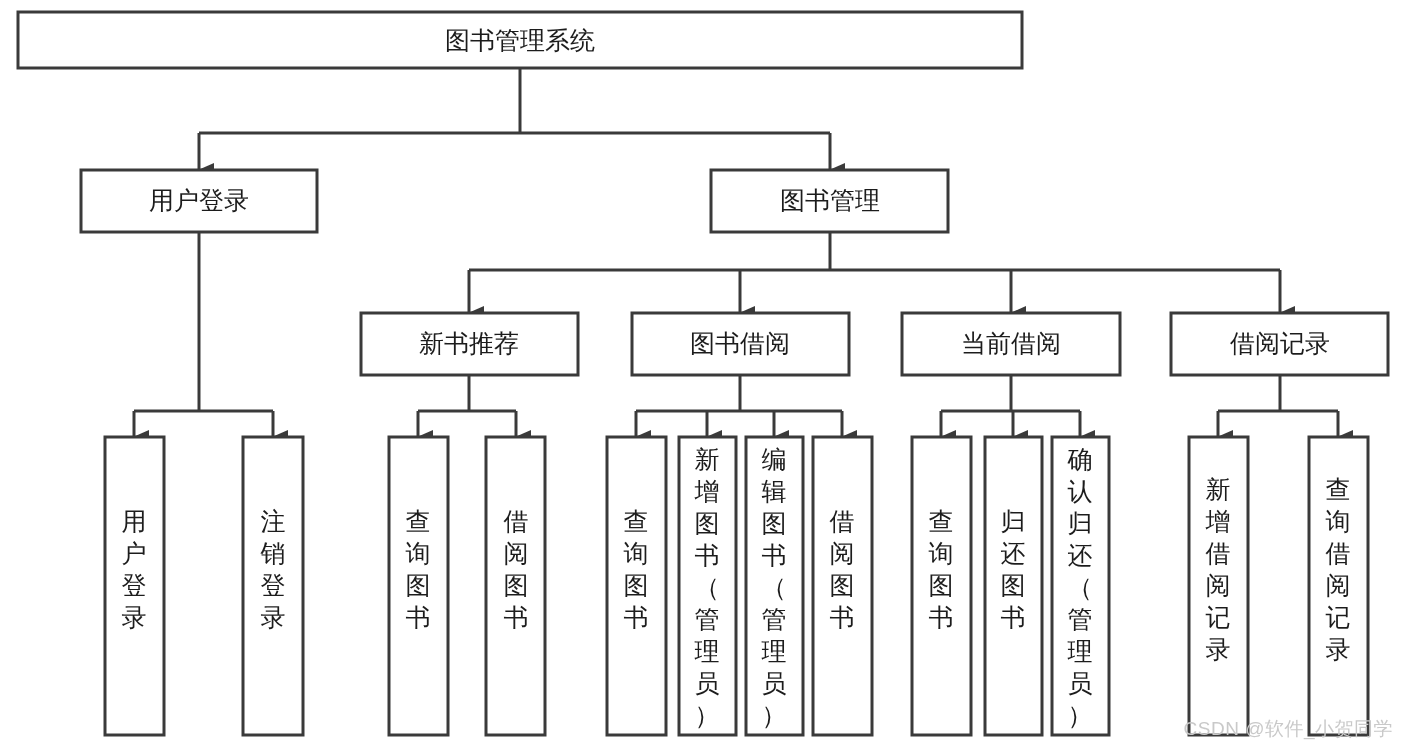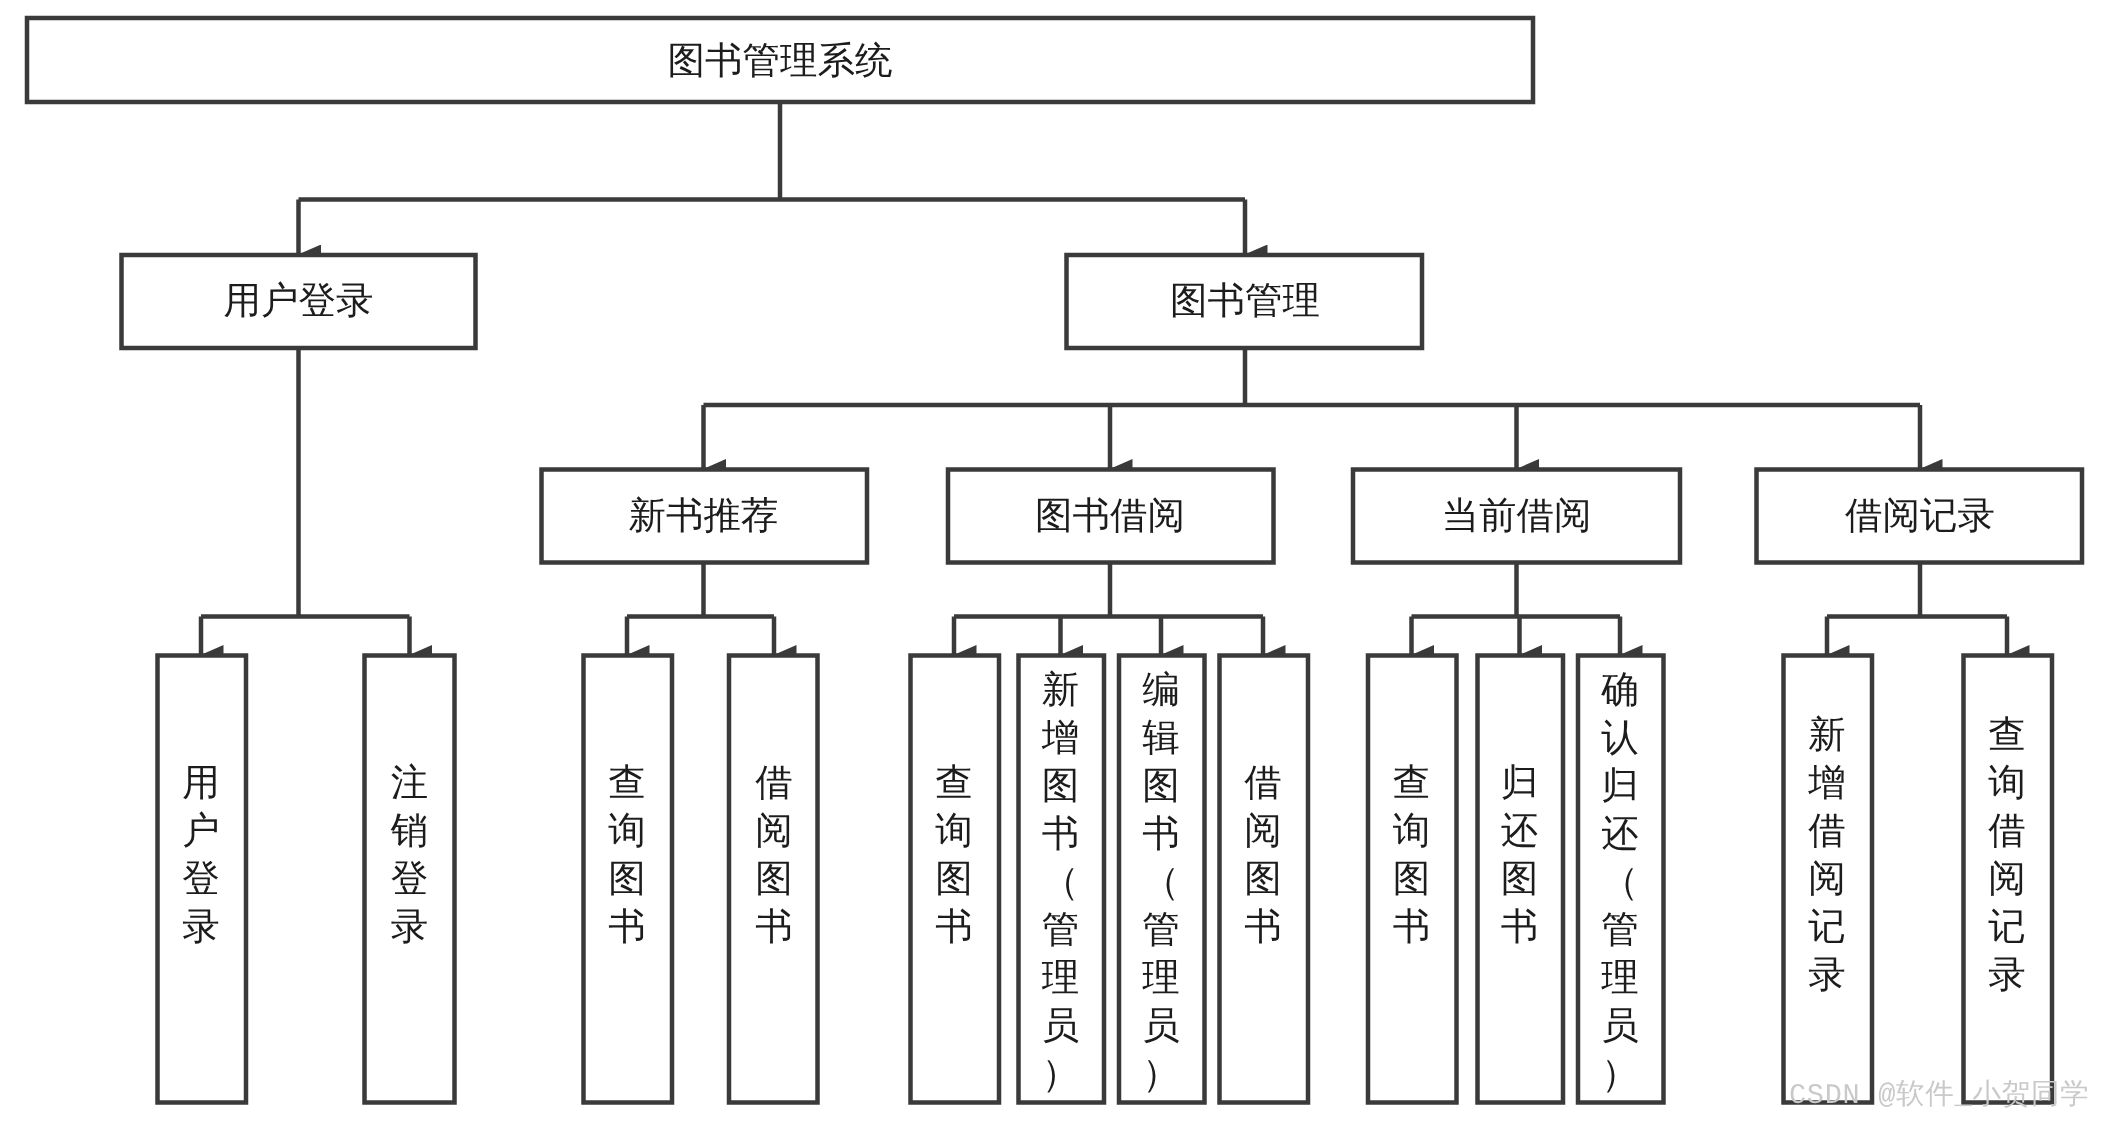--- a/index.html
+++ b/index.html
@@ -51,21 +51,21 @@
   .node-label-v {
     font-family: "DejaVu Sans", "Liberation Sans", sans-serif;
     font-size: 25px;
     fill: #1c1c1c;
     text-anchor: middle;
   }
   .watermark {
     position: absolute;
     right: 12px;
     bottom: 5px;
-    font-family: Liberation Mono, monospace;
+    font-family: Liberation Sans, sans-serif;
     font-size: 19px;
     color: #c9c9c9;
     letter-spacing: 0.5px;
     user-select: none;
   }
 </style>
 </head>
 <body>
 
 <div id="diagram-root">

